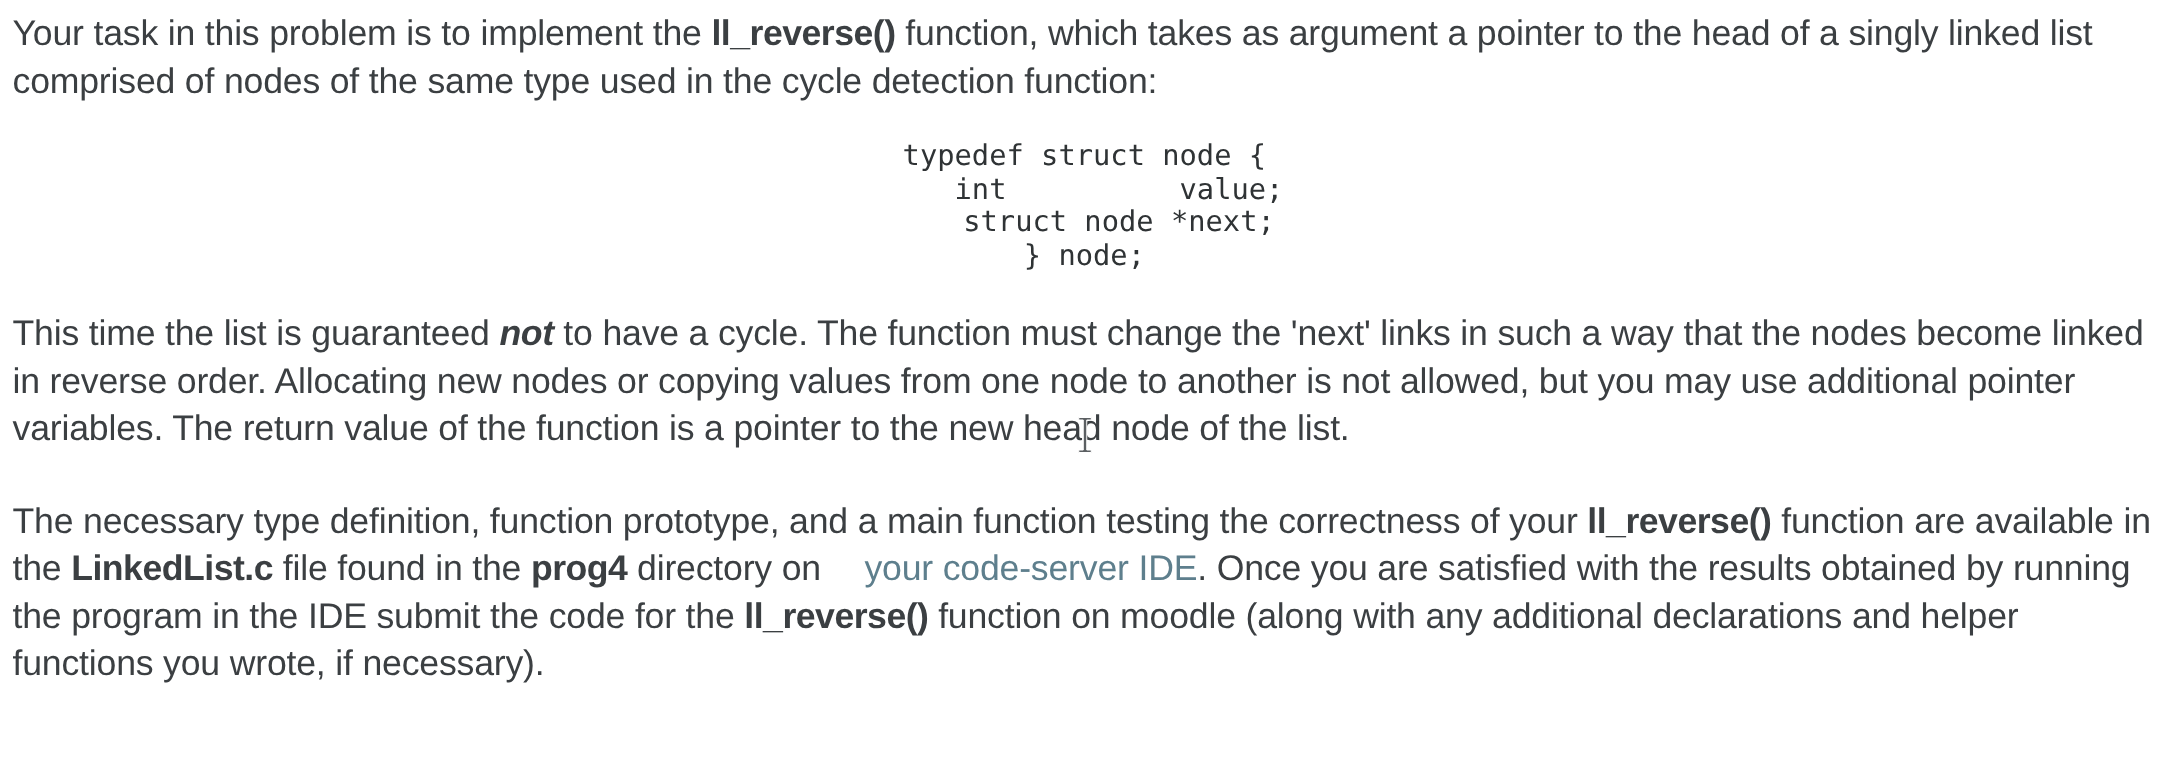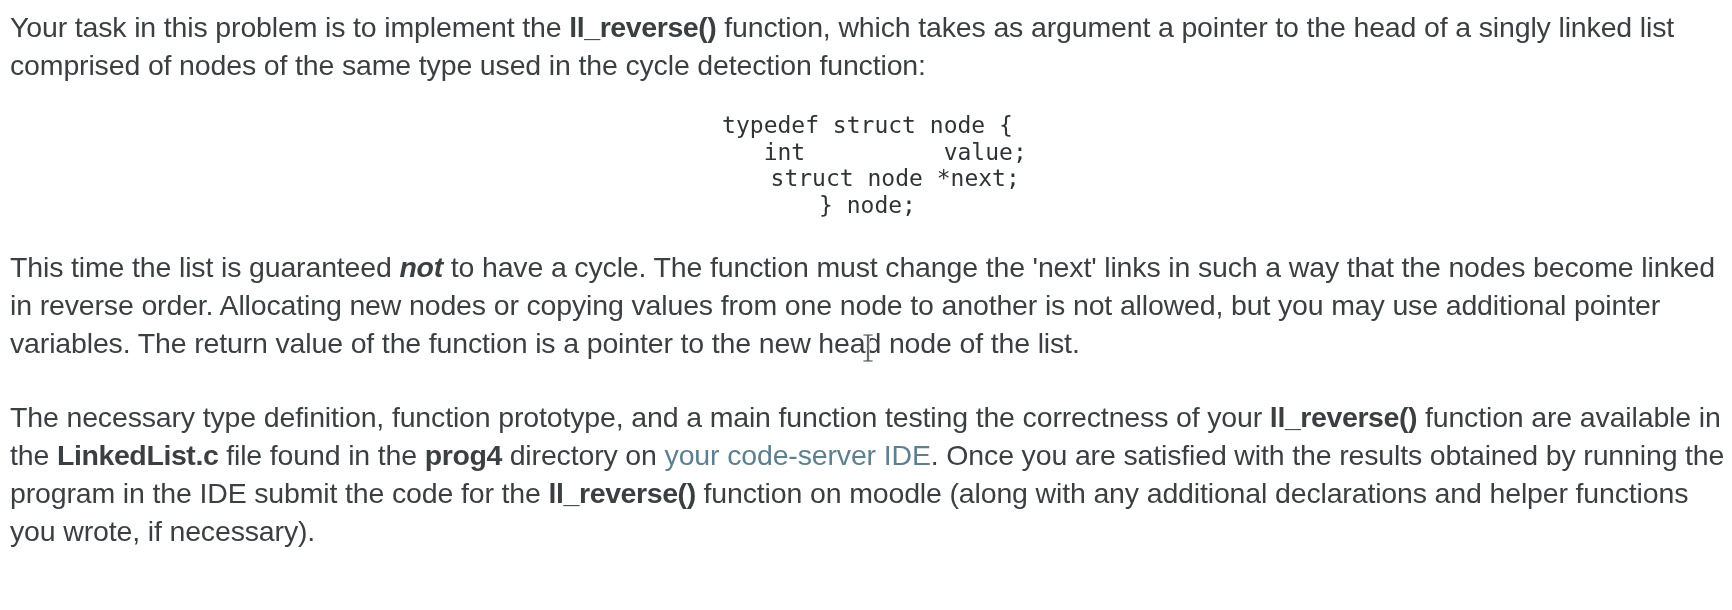--- a/index.html
+++ b/index.html
@@ -48,20 +48,21 @@
 
   em.bi {
     font-weight: 700;
     letter-spacing: -0.3px;
   }
 
   a.link,
   span.link {
     color: #5e7f8d;
     text-decoration: none;
+    margin-left: 27px;
   }
 
   pre.codeblock {
     margin: 0;
     padding: 0;
     font-family: "DejaVu Sans Mono", "Liberation Mono", monospace;
     font-size: 23px;
     line-height: 26.5px;
     color: #2f3335;
     letter-spacing: 0px;

